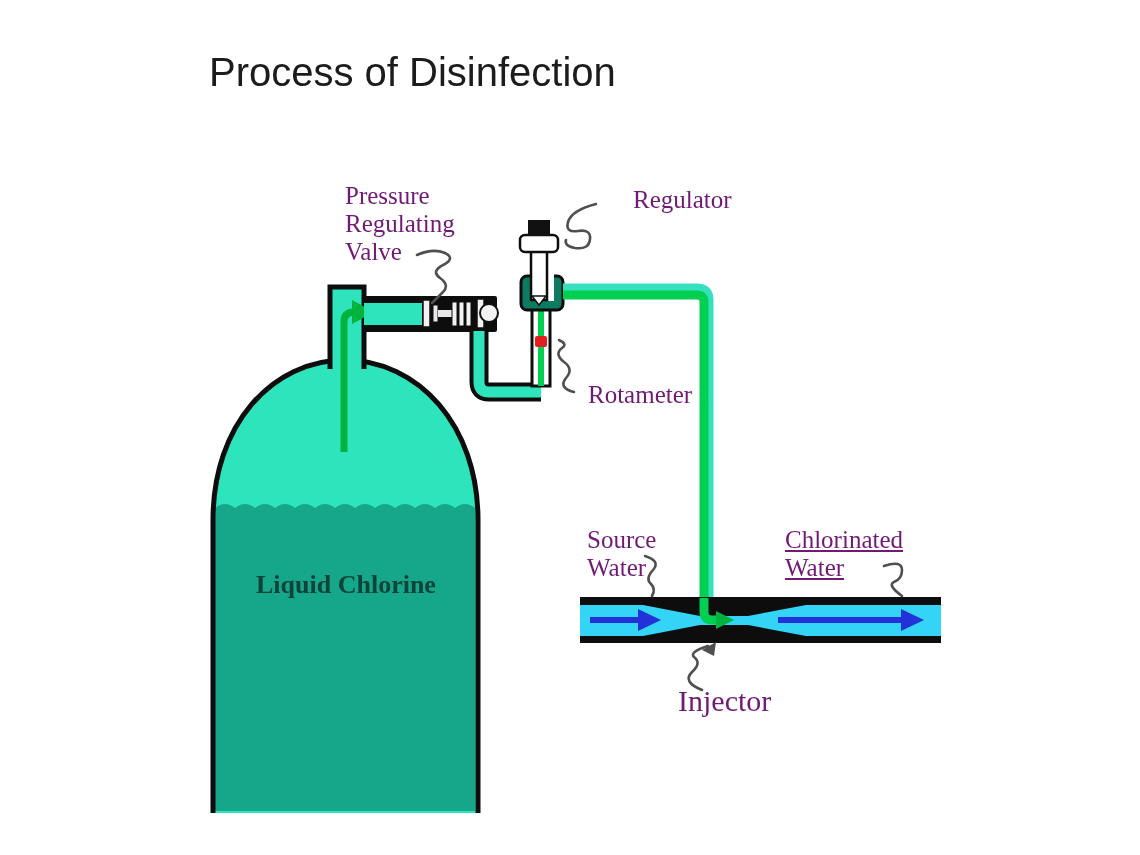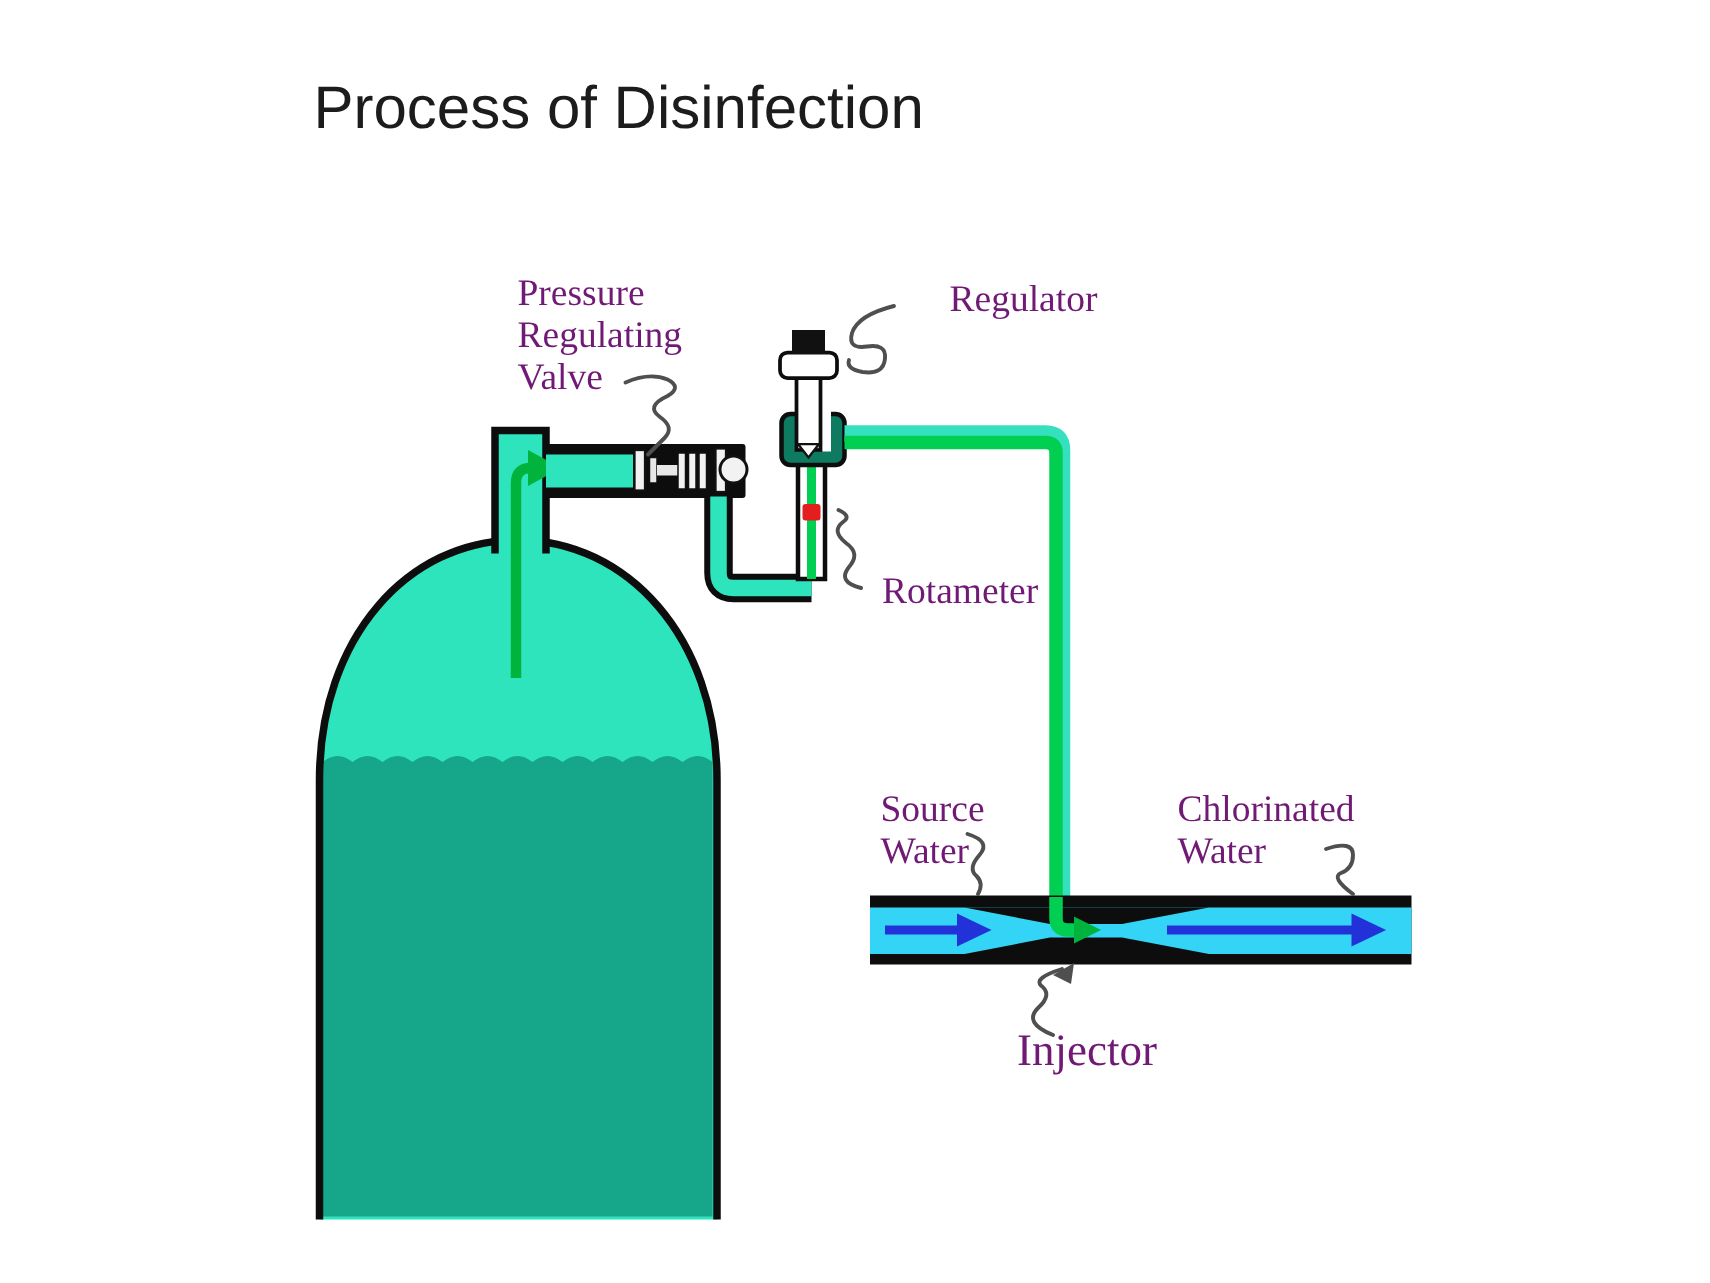--- a/index.html
+++ b/index.html
@@ -108,19 +108,20 @@
       <path d="M702,690 q-20,-8 -10,-18 q10,-9 2,-15 q-5,-5 14,-11"></path>
       <polygon points="702,650 716,642 714,656" fill="#4f4f4f" stroke="none"></polygon>
     </g>
   </svg>
 
   <div class="lbl" style="left:345px;top:182px;">Pressure
 Regulating
 Valve</div>
   <div class="lbl" style="left:597px;top:186px;margin-left:36px;">Regulator</div>
   <div class="lbl" style="left:540px;top:381px;margin-left:48px;">Rotameter</div>
+  <div class="tanklbl" style="left:256px;top:570px;color:#0c443a;">Liquid Chlorine</div>
   <div class="lbl" style="left:558px;top:526px;margin-left:29px;">Source
 Water</div>
-  <div class="lbl" style="left:785px;top:526px;">Chlorinated
+  <div class="lbl" style="left:785px;top:526px;text-decoration:underline;">Chlorinated
 Water</div>
   <div class="lbl" style="left:678px;top:684px;font-size:30px;">Injector</div>
 
 </div>
 
 </body></html>

